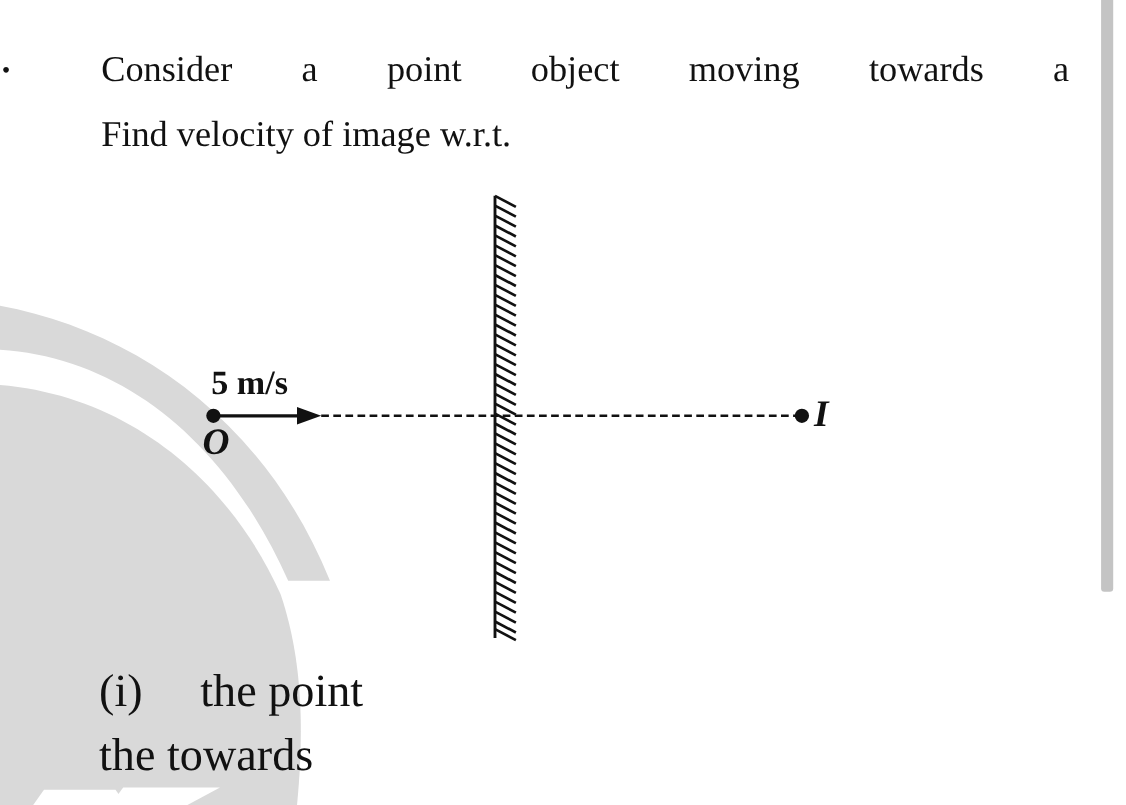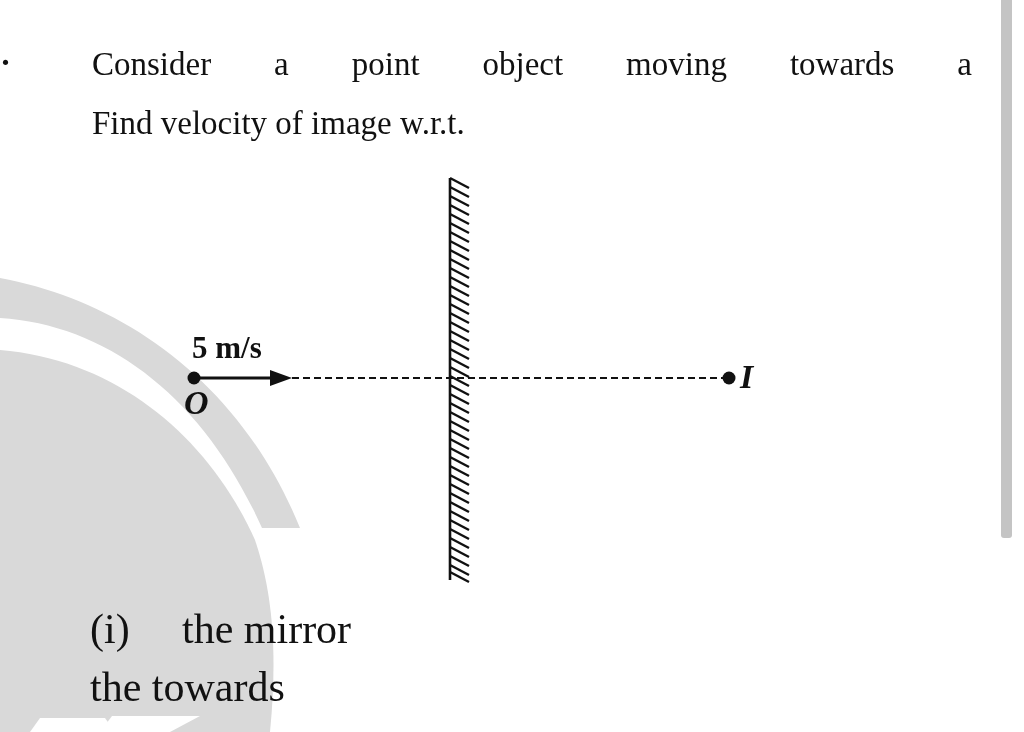--- a/index.html
+++ b/index.html
@@ -200,21 +200,21 @@
     </g>
   </svg>
 
   <div class="label-velocity">5 m/s</div>
   <div class="label-o">O</div>
   <div class="label-i">I</div>
 
   <div class="options">
     <div class="option-row">
       <span class="option-num">(i)</span>
-      <span>the mirror</span>
+      <span>the point</span>
     </div>
     <div class="option-row">
       <span>the towards</span>
     </div>
   </div>
 
   <div class="scrollbar"></div>
 </div>
 
 </body></html>

